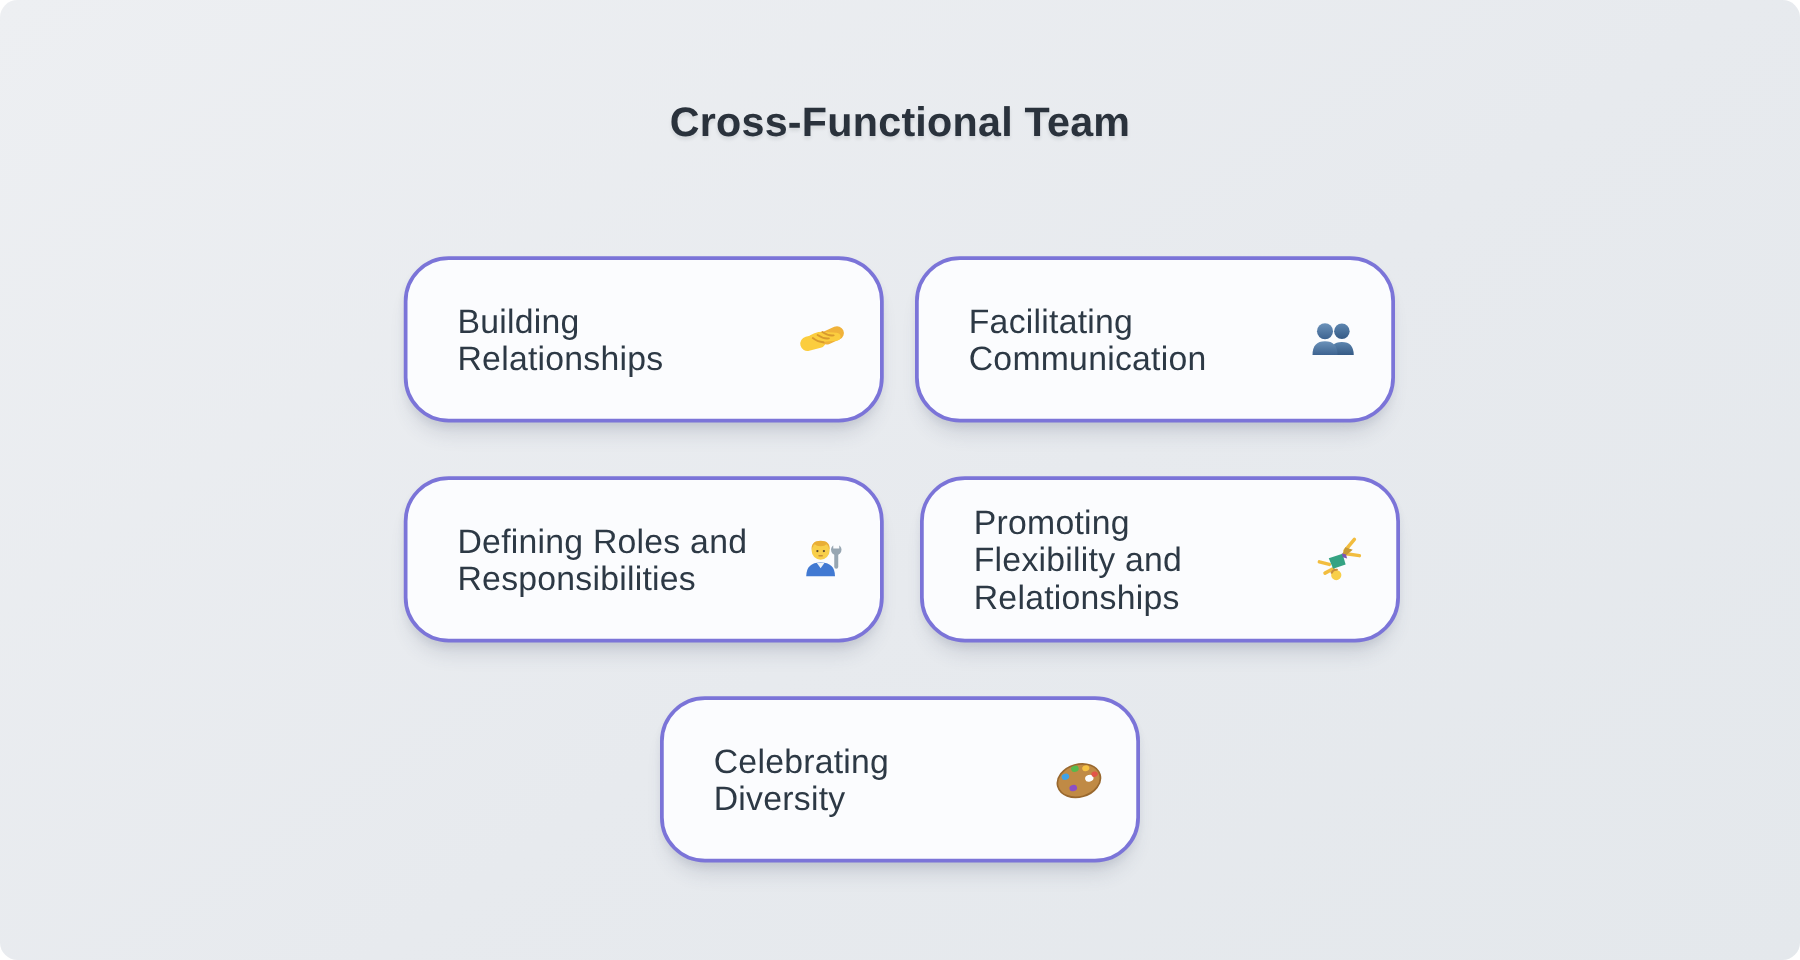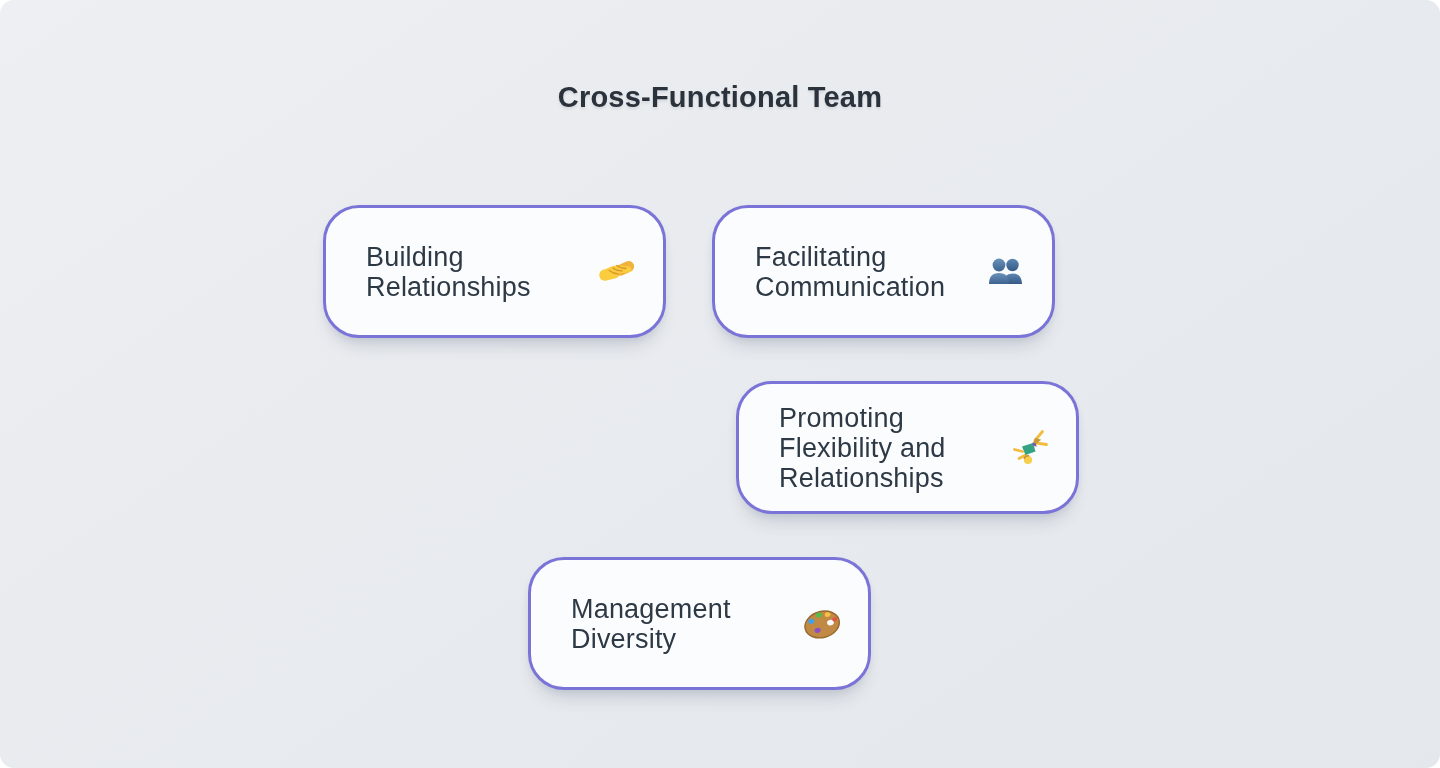--- a/index.html
+++ b/index.html
@@ -15,31 +15,31 @@
     border-radius: 14px;
     background: linear-gradient(145deg, #edeff2 0%, #e7eaee 55%, #e4e8ec 100%);
     overflow: hidden;
   }
   .title {
     position: absolute;
     top: 77px;
     left: 0;
     width: 100%;
     text-align: center;
-    font-size: 29px;
+    font-size: 33px;
     line-height: 41px;
     font-weight: 700;
     color: #2a323c;
     letter-spacing: 0.2px;
     text-shadow: 0 2px 3px rgba(30,40,50,0.10);
   }
   .title span { display: block; }
   .card {
     position: absolute;
-    width: 343px;
+    width: 384px;
     height: 133px;
     box-sizing: border-box;
     background: #fbfcfe;
     border: 3px solid #7b74d8;
     border-radius: 36px;
     display: flex;
     align-items: center;
     box-shadow: 0 14px 18px -8px rgba(55,65,95,0.20), 0 3px 6px rgba(55,65,95,0.06);
   }
   .card .label {
@@ -57,21 +57,21 @@
     top: 50%;
     transform: translateY(-50%);
     width: 44px;
     height: 44px;
     display: flex;
     align-items: center;
     justify-content: center;
   }
   .card .icon svg { width: 42px; height: 42px; }
   .c1 { left: 323px; top: 205px; }
-  .c2 { left: 712px; top: 205px; }
+  .c2 { left: 732px; top: 205px; }
   .c3 { left: 323px; top: 381px; }
   .c4 { left: 736px; top: 381px; }
   .c5 { left: 528px; top: 557px; }
 </style>
 </head>
 <body>
 
 <div class="canvas">
 
   <h1 class="title" style="margin:0;">
@@ -111,20 +111,40 @@
           </linearGradient>
         </defs>
         <circle cx="27.5" cy="14" r="6.2" fill="url(#bustg2)"></circle>
         <path d="M18 33 q0-10.5 9.5-10.5 q9.5 0 9.5 10.5 z" fill="url(#bustg2)"></path>
         <circle cx="14" cy="14" r="6.4" fill="url(#bustg)"></circle>
         <path d="M4 33 q0-11 10-11 q10 0 10 11 z" fill="url(#bustg)"></path>
       </svg>
     </div>
   </div>
 
+  <div class="card c3">
+    <div class="label">Defining Roles and
+Responsibilities</div>
+    <div class="icon">
+      <svg viewBox="0 0 42 42">
+        <g>
+          <circle cx="32" cy="12.8" r="4.2" fill="#97a6b2"></circle>
+          <rect x="29.6" y="7.2" width="4.8" height="4.6" fill="#fbfcfe"></rect>
+          <rect x="30.4" y="14.5" width="3.2" height="13.5" rx="1.6" fill="#97a6b2"></rect>
+        </g>
+        <path d="M8 34 q0-11 11.5-11 q11.5 0 11.5 11 z" fill="#4179d2"></path>
+        <path d="M16.5 23.4 l3 4.2 3-4.2 z" fill="#eef3f8"></path>
+        <circle cx="19.5" cy="13.5" r="7.2" fill="#f8cf4a"></circle>
+        <path d="M12.3 13.2 q-.8-7.7 7.2-7.7 q8 0 7.2 7.7 q-1.2-4-2.7-4.8 q-1 1.5-4.5 1.5 q-3.5 0-4.5-1.5 q-1.5.8-2.7 4.8 z" fill="#e9ae35"></path>
+        <circle cx="16.9" cy="13.8" r="0.9" fill="#5d4a2f"></circle>
+        <circle cx="22.1" cy="13.8" r="0.9" fill="#5d4a2f"></circle>
+        <path d="M18.2 17.6 h2.6" stroke="#c98f3a" stroke-width="1.1" stroke-linecap="round" fill="none"></path>
+      </svg>
+    </div>
+  </div>
 
   <div class="card c4">
     <div class="label">Promoting
 Flexibility and
 Relationships</div>
     <div class="icon">
       <svg viewBox="0 0 42 42">
         <g stroke="#f2bd3f" stroke-width="2.8" stroke-linecap="round" fill="none">
           <path d="M5.5 22.5 L13.5 24.5"></path>
           <path d="M10 31.5 L16.5 28"></path>
@@ -134,21 +154,21 @@
         <path d="M13 19.5 L24 16 L26.5 24.5 L16.5 28 z" fill="#35a383"></path>
         <path d="M24 16 l2.2-5.2 6 2 -5.7 4.7 z" fill="#c79a36"></path>
         <path d="M23.4 15.6 l3.4 1 .9 3.2 -3.5-1 z" fill="#7e55b5"></path>
         <circle cx="19" cy="33" r="4.1" fill="#f8cf4a"></circle>
         <path d="M15.3 31.2 a4.1 4.1 0 0 1 4.2-2.4" stroke="#c98f3a" stroke-width="1.7" fill="none" stroke-linecap="round"></path>
       </svg>
     </div>
   </div>
 
   <div class="card c5">
-    <div class="label">Management
+    <div class="label">Celebrating
 Diversity</div>
     <div class="icon">
       <svg viewBox="0 0 42 42">
         <g transform="rotate(-16 21 21)">
           <ellipse cx="21" cy="21.5" rx="17.5" ry="13" fill="#c08a45" stroke="#99682e" stroke-width="1.4"></ellipse>
           <ellipse cx="29.5" cy="22" rx="3.4" ry="2.7" fill="#fbfcfe"></ellipse>
           <ellipse cx="20.5" cy="11.5" rx="3.1" ry="2.5" fill="#57b94c"></ellipse>
           <ellipse cx="11.5" cy="15.5" rx="3.1" ry="2.5" fill="#3fa2e8"></ellipse>
           <ellipse cx="29" cy="13.5" rx="2.9" ry="2.3" fill="#f6c243"></ellipse>
           <ellipse cx="34.5" cy="20" rx="2.6" ry="2.1" fill="#e25549"></ellipse>

